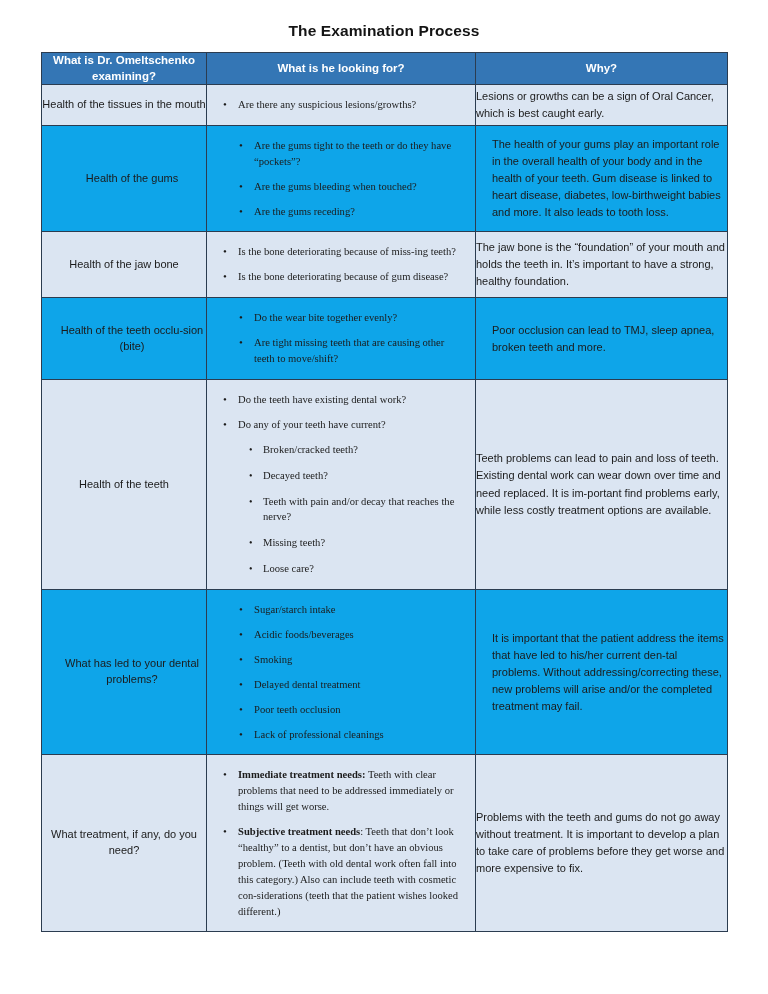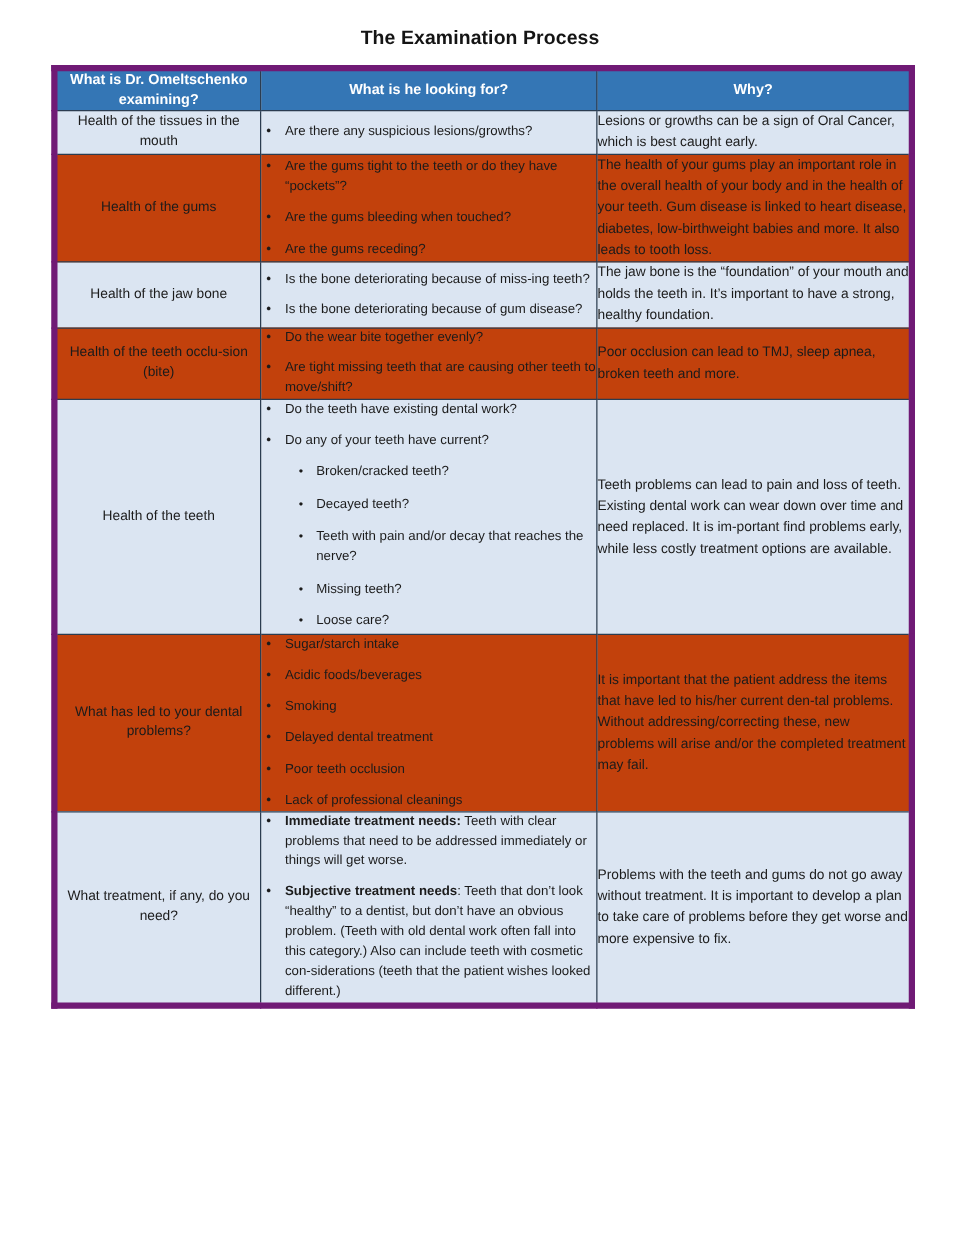--- a/index.html
+++ b/index.html
@@ -31,42 +31,42 @@
     font-family: "Liberation Sans", sans-serif;
   }
   .table-wrap {
     margin: 0 auto;
     width: 686px;
   }
   table.exam {
     border-collapse: collapse;
     table-layout: fixed;
     width: 686px;
-    border: 5px solid #701a75;
+    border: 1px solid #701a75;
   }
   table.exam col.c1 { width: 165px; }
   table.exam col.c2 { width: 269px; }
   table.exam col.c3 { width: 252px; }
 
   table.exam th, table.exam td {
     border: 1px solid #2b3c50;
     vertical-align: middle;
     padding: 0;
   }
   thead th {
     background: #3476b5;
     color: #ffffff;
     font-size: 11.5px;
     font-weight: bold;
     text-align: center;
     padding: 9px 6px 10px 6px;
     line-height: 1.35;
   }
   tbody tr.light td { background: #dbe5f2; }
-  tbody tr.dark  td { background: #c2410c; }
+  tbody tr.dark  td { background: #0ea5e9; padding-left: 16px; }
 
   td.col-what {
     text-align: center;
     font-size: 11px;
     line-height: 1.45;
     padding: 8px 11px;
     color: #1b1b1b;
   }
   td.col-look {
     padding: 9px 10px 9px 8px;
@@ -75,22 +75,23 @@
     color: #1b1b1b;
   }
   td.col-why {
     padding: 9px 9px 9px 10px;
     font-size: 11px;
     line-height: 1.55;
     color: #1b1b1b;
   }
   ul.blist {
     list-style: none;
-    margin: 0;
-    padding: 0;
+    margin: 12px;
+    padding: 0;
+    font-family: Liberation Serif, serif;
   }
   ul.blist > li {
     position: relative;
     padding-left: 19px;
     margin: 0 0 9px 0;
     line-height: 1.5;
   }
   ul.blist > li:last-child { margin-bottom: 0; }
   ul.blist > li::before {
     content: "\2022";

